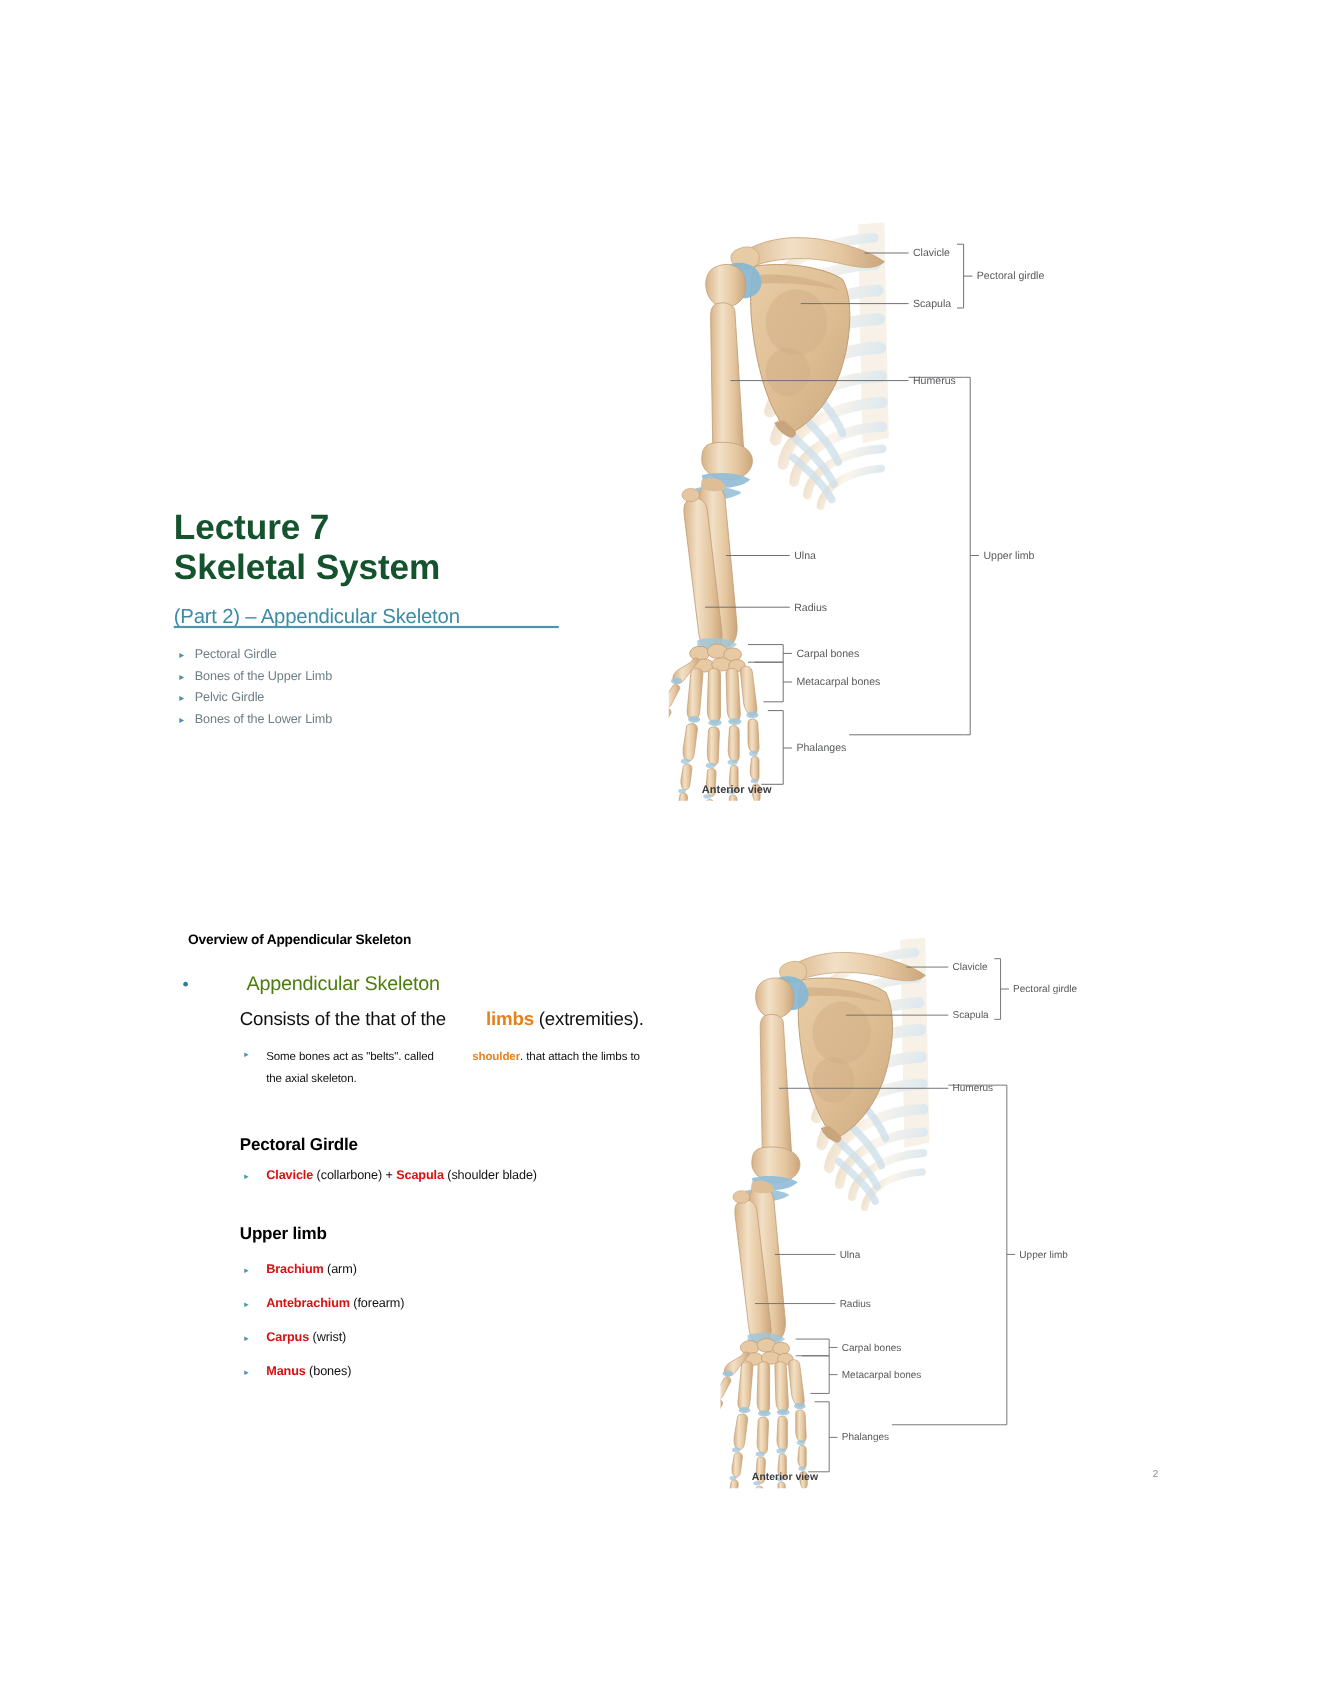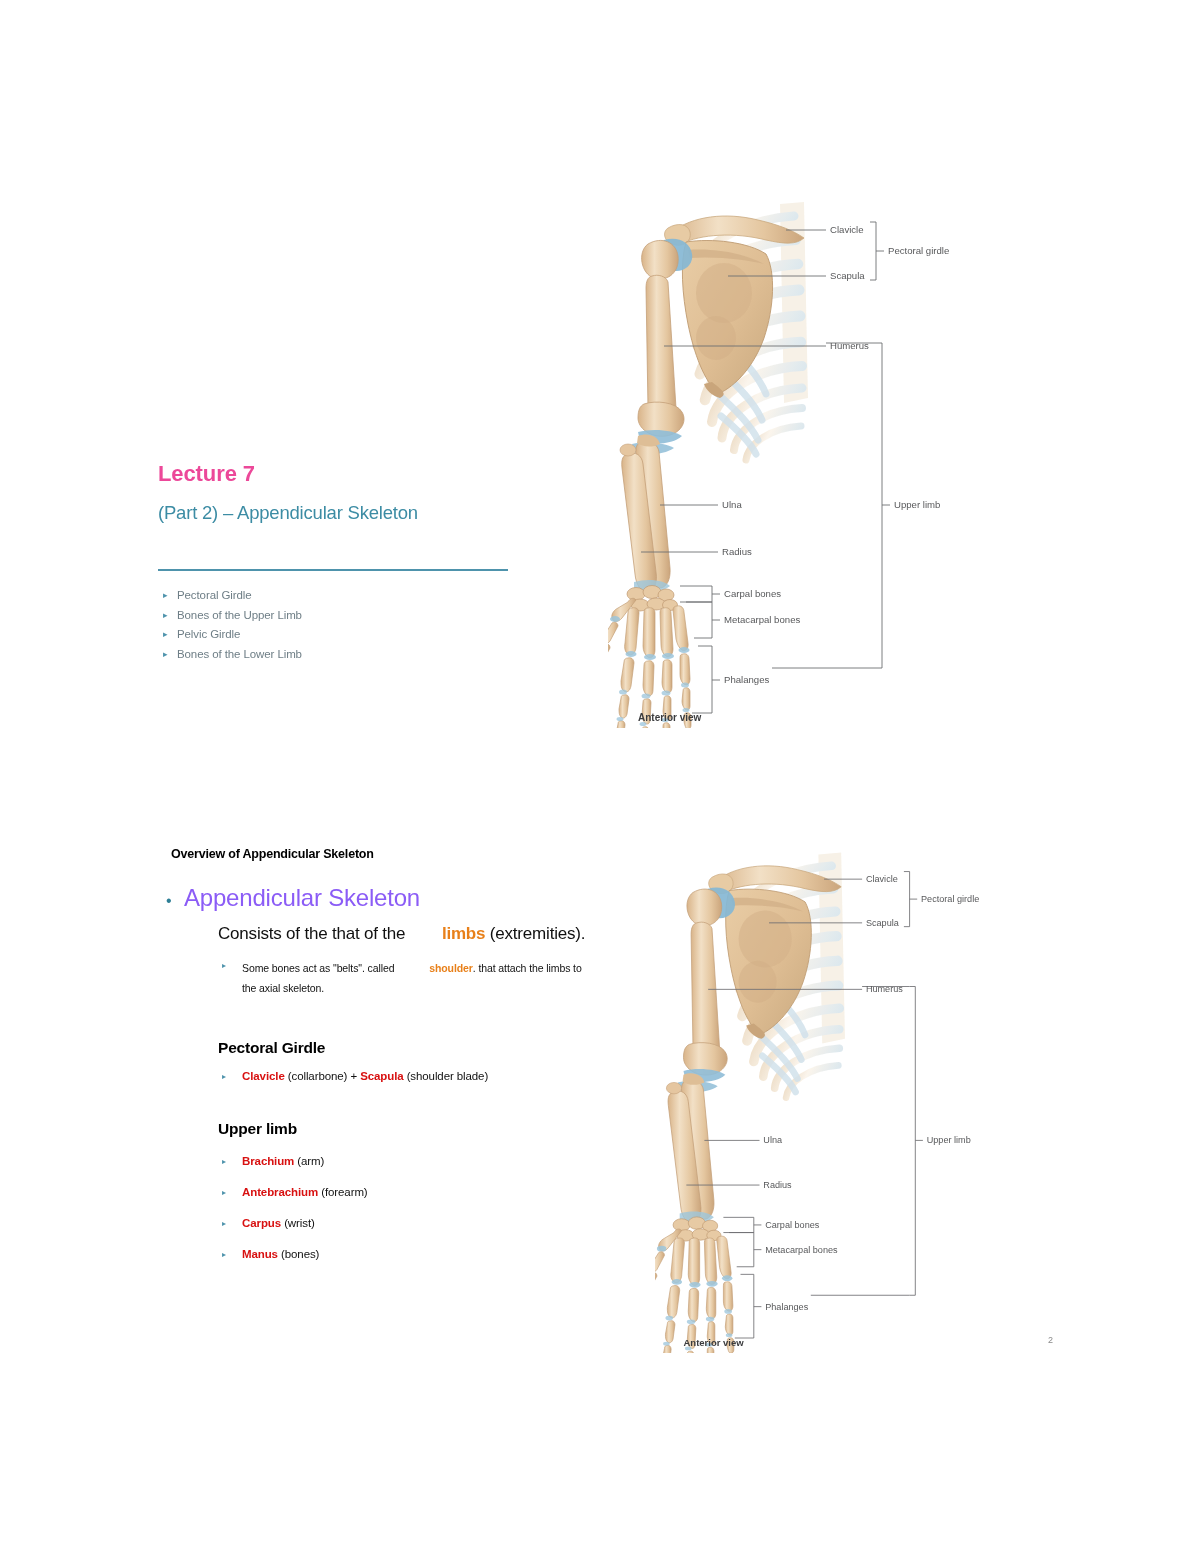--- a/index.html
+++ b/index.html
@@ -23,23 +23,23 @@
     width: 1200px;
     height: 780px;
   }
   #title-block {
     position: absolute;
     left: 158px;
     top: 462px;
     width: 360px;
   }
   .lec-title {
-    font-size: 22px;
+    font-size: 32px;
     font-weight: bold;
-    color: #ec4899;
+    color: #14532d;
     line-height: 1.12;
     letter-spacing: -0.1px;
   }
   .lec-subtitle {
     font-size: 18.5px;
     color: #3C8CA4;
     margin-top: 15px;
     letter-spacing: -0.2px;
   }
   #title-rule {
@@ -103,24 +103,25 @@
     display: flex;
     align-items: baseline;
   }
   .l1-marker {
     flex: 0 0 18px;
     color: #2E7F96;
     font-size: 16px;
     line-height: 1;
   }
   .l1-text {
-    font-size: 24px;
-    color: #8b5cf6;
+    font-size: 18px;
+    color: #4d7c0f;
     font-weight: normal;
     letter-spacing: -0.2px;
+    margin-left: 40px;
   }
   .l2-text {
     margin-left: 52px;
     margin-top: 12px;
     font-size: 17px;
     color: #101010;
     letter-spacing: -0.2px;
   }
   .l3-row {
     display: flex;
@@ -180,20 +181,21 @@
   .figure { position: absolute; }
   .figure svg { display: block; }
 </style>
 </head>
 <body>
 
 <div id="slide1">
 
   <div id="title-block">
     <div class="lec-title">Lecture 7</div>
+    <div class="lec-title">Skeletal System</div>
     <div class="lec-subtitle">(Part 2) – Appendicular Skeleton</div>
   </div>
 
   <div id="title-rule"></div>
 
   <div id="title-bullets">
     <div class="tb-row">
       <span class="tb-marker">▸</span>
       <span class="tb-label">Pectoral Girdle</span>
     </div>

